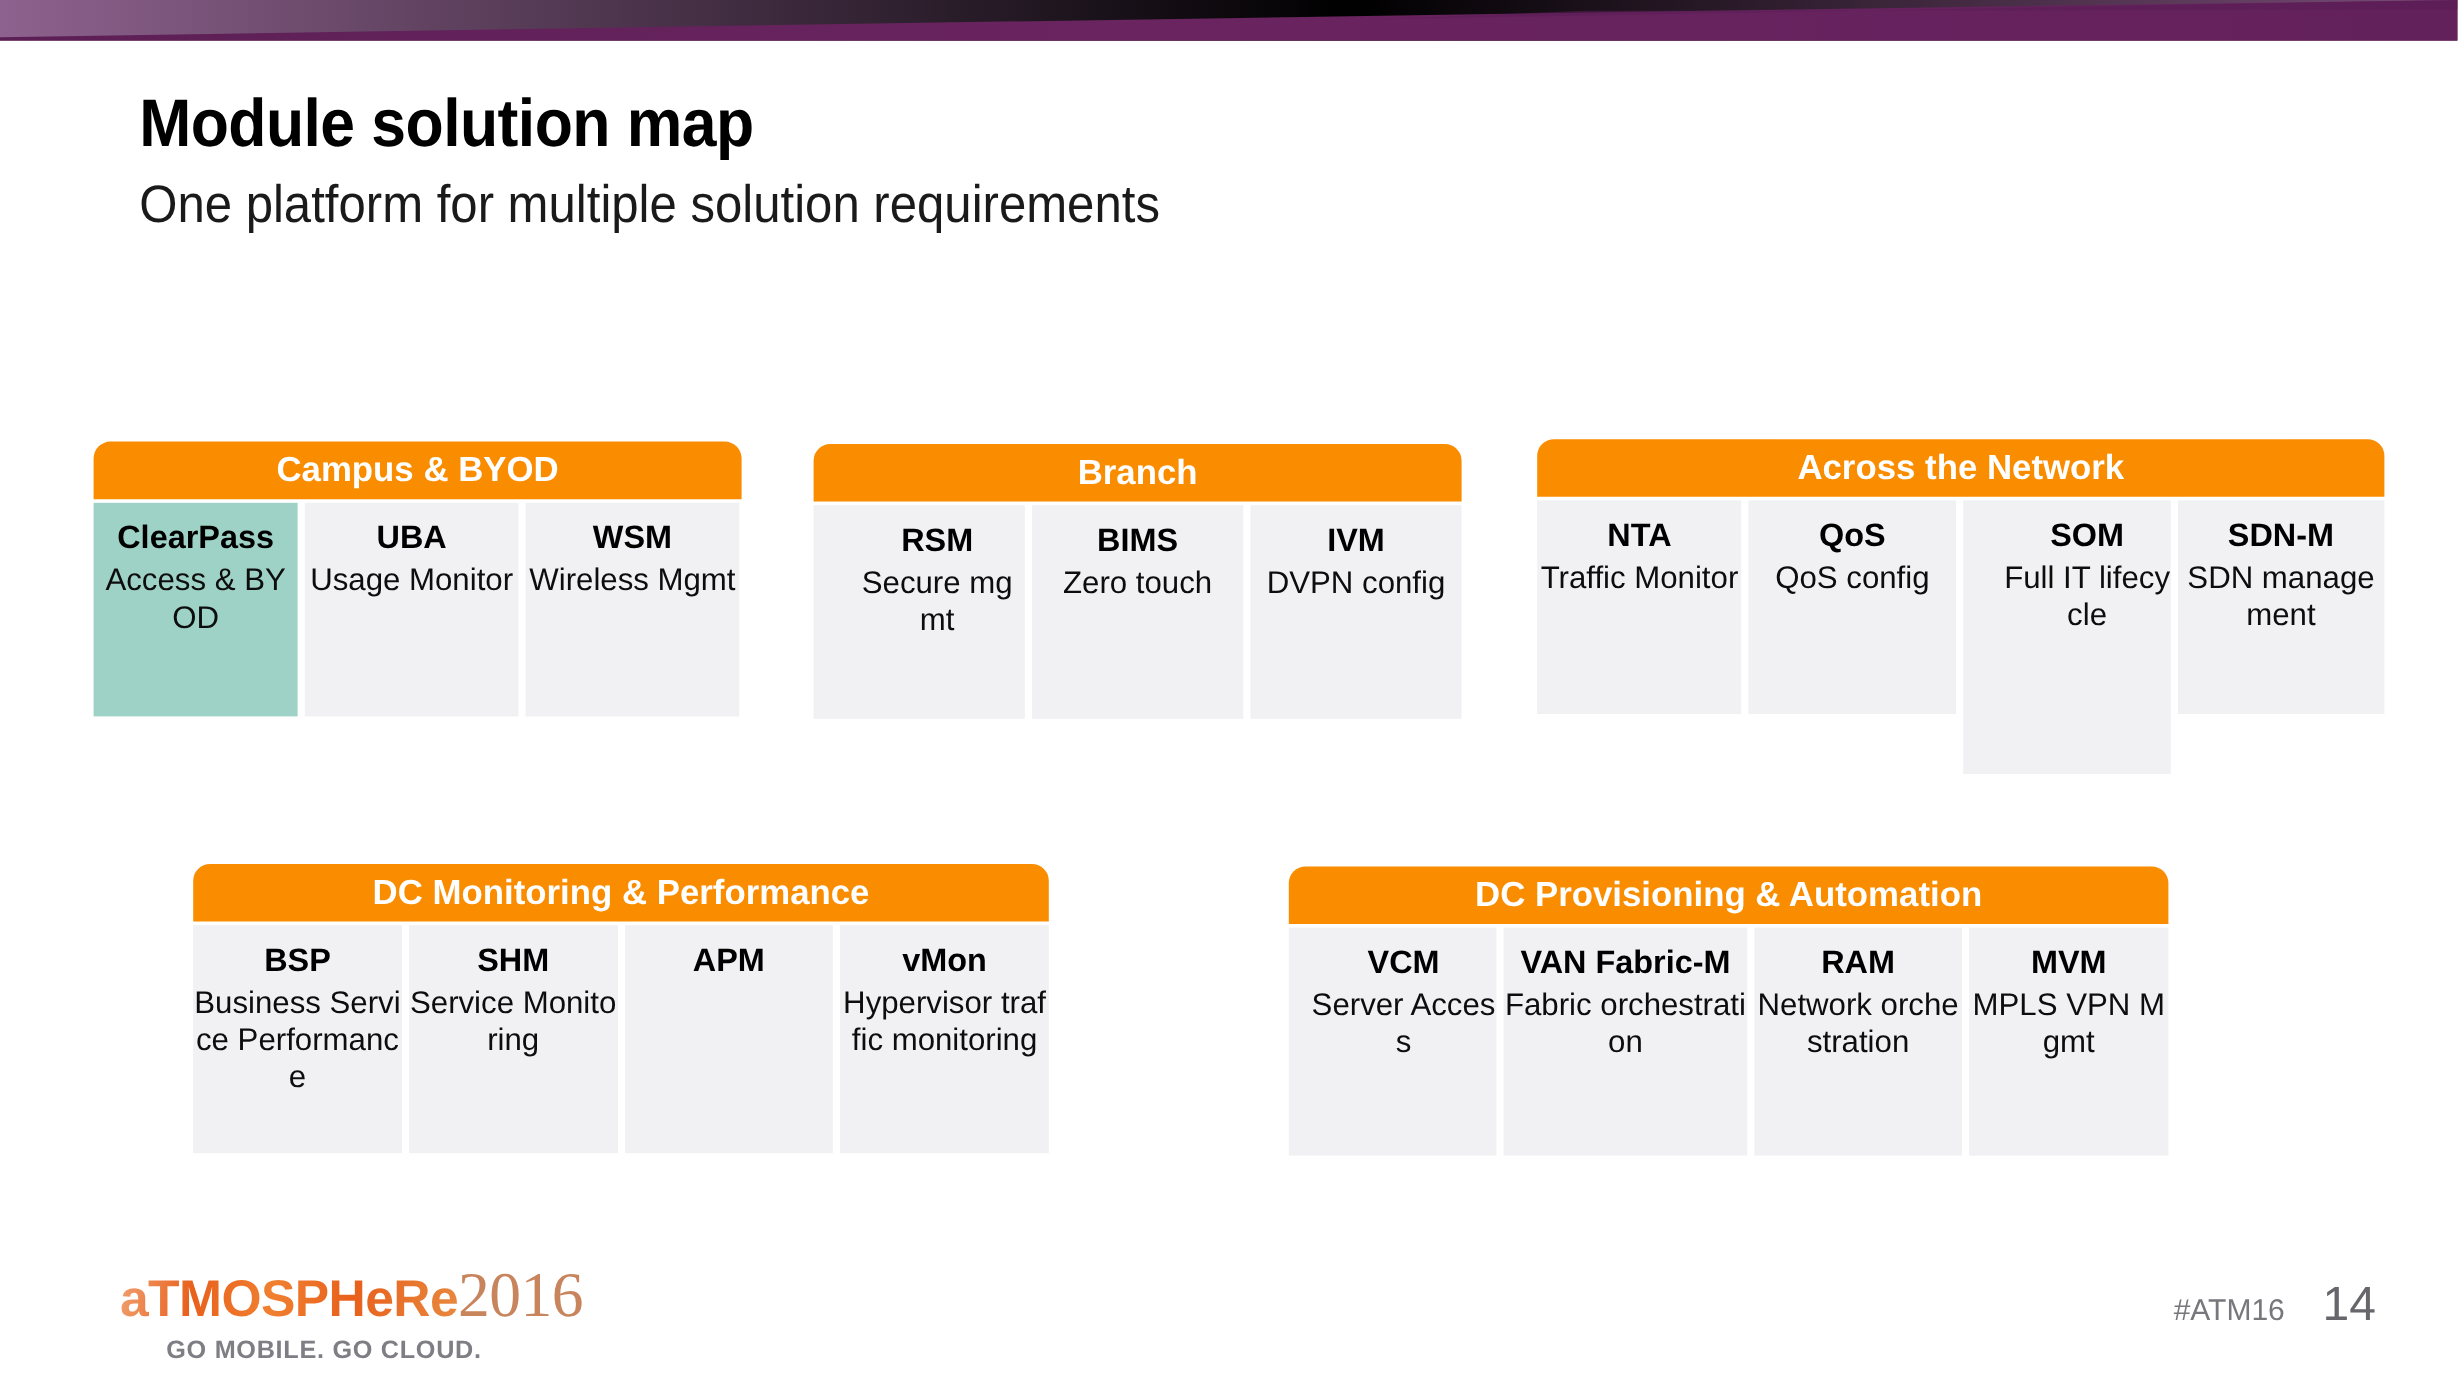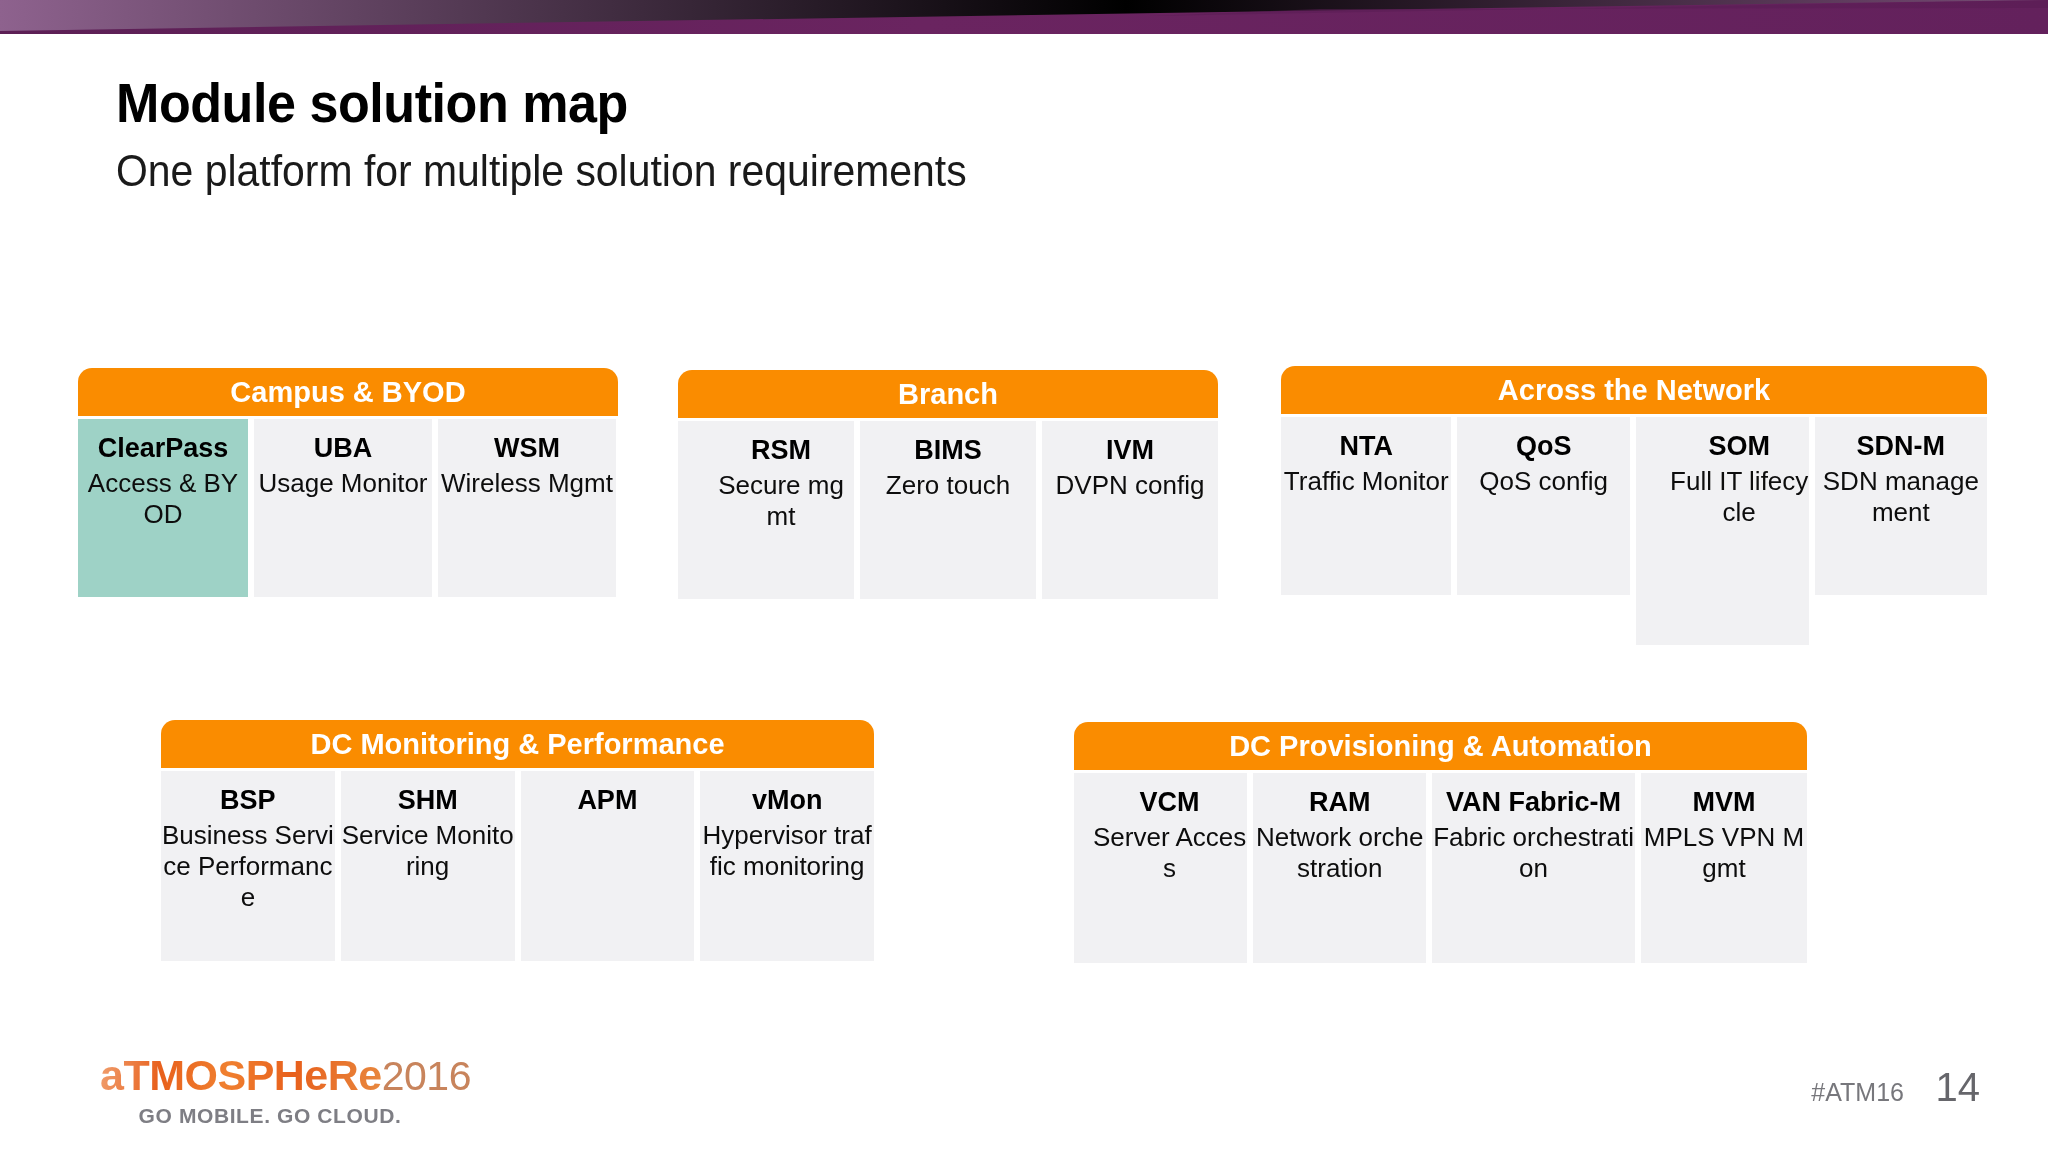--- a/index.html
+++ b/index.html
@@ -128,21 +128,22 @@
   .logo-word {
     background: linear-gradient(100deg, #F0A070 0%, #E8601C 22%, #F08030 45%, #E8601C 68%, #E8893F 100%);
     -webkit-background-clip: text;
     background-clip: text;
     color: transparent;
     -webkit-text-fill-color: transparent;
   }
   .logo-year {
     color: #C8845C;
     font-weight: normal;
-    font-size: 41px;
+    font-size: 53px;
+    font-family: Liberation Serif, serif;
   }
   .logo-tag {
     font-size: 21px;
     font-weight: bold;
     color: #7E7E84;
     letter-spacing: 0.6px;
     margin-top: 7px;
     text-align: center;
     white-space: nowrap;
   }
@@ -268,27 +269,27 @@
         </div>
       </div>
     </div>
     <div class="group" style="left: 1074px; top: 690px; width: 733px;">
       <div class="group-header">DC Provisioning &amp; Automation</div>
       <div class="group-boxes">
         <div class="mod-box" style="width: 175px; height: 190px; padding-left: 18px;">
           <span class="mod-code">VCM</span>
           <span class="mod-desc">Server Access</span>
         </div>
-        <div class="mod-box" style="width: 175px; height: 190px;">
-          <span class="mod-code">RAM</span>
-          <span class="mod-desc">Network orchestration</span>
-        </div>
         <div class="mod-box" style="width: 205px; height: 190px;">
           <span class="mod-code">VAN Fabric-M</span>
           <span class="mod-desc">Fabric orchestration</span>
+        </div>
+        <div class="mod-box" style="width: 175px; height: 190px;">
+          <span class="mod-code">RAM</span>
+          <span class="mod-desc">Network orchestration</span>
         </div>
         <div class="mod-box" style="width: 168px; height: 190px;">
           <span class="mod-code">MVM</span>
           <span class="mod-desc">MPLS VPN Mgmt</span>
         </div>
       </div>
     </div>
   </div>
 
 <div class="footer-logo">

